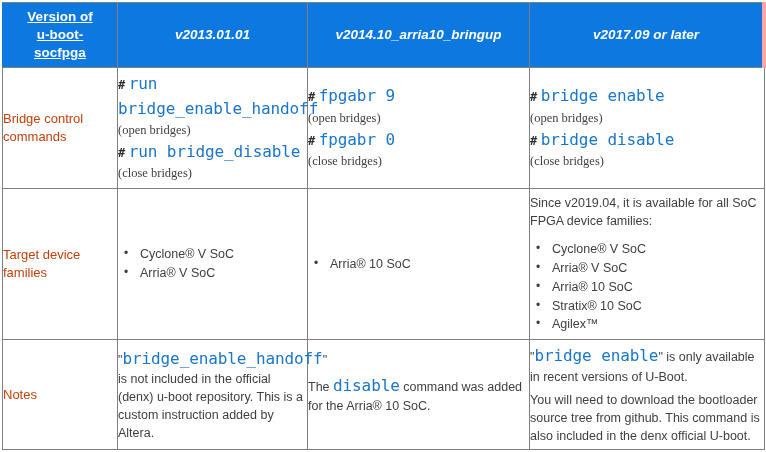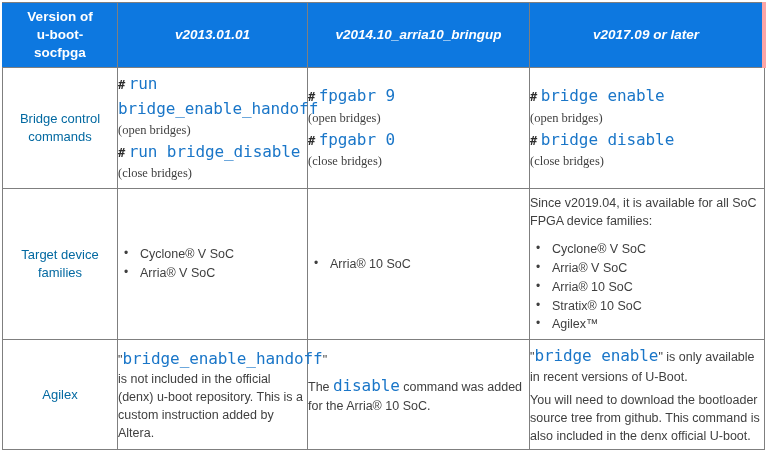--- a/index.html
+++ b/index.html
@@ -55,27 +55,26 @@
     border-color: #0d78e0;
   }
   thead th.hdr-sep {
     border-left: 1px solid #2b2b2b;
     font-style: italic;
   }
   thead th:first-child { border-left: 1px solid #0d78e0; }
   thead tr th { border-bottom: 1px solid #5a5a5a; border-top: 1px solid #0d78e0; }
   thead th:last-child { border-right: 5px solid #fca5a5; }
 
-  .hdr-line { display: block; }
+  .hdr-line { display: block; text-decoration: underline; }
 
   
   td.row-label {
-    text-align: center;
     font-size: 13px;
-    color: #0369a1;
+    color: #c2410c;
     line-height: 1.35;
     padding: 4px 6px;
   }
 
   
   td.body-cell {
     vertical-align: top;
     padding: 9px 11px 8px 11px;
     font-size: 12.5px;
     line-height: 1.52;
@@ -212,21 +211,21 @@
           <li>Cyclone® V SoC</li>
           <li>Arria® V SoC</li>
           <li>Arria® 10 SoC</li>
           <li>Stratix® 10 SoC</li>
           <li>Agilex™</li>
         </ul>
       </td>
     </tr>
 
     <tr>
-      <td class="row-label">Agilex</td>
+      <td class="row-label">Notes</td>
 
       <td class="body-cell">
         <p class="note-para"><span class="punct">"</span><span class="code">bridge_enable_handoff</span><span class="punct">"</span><span> is not included in the official (denx) u-boot repository. This is a custom instruction added by Altera.</span></p>
       </td>
 
       <td class="body-cell">
         <p class="note-para"><span>The </span><span class="code">disable</span><span> command was added for the Arria® 10 SoC.</span></p>
       </td>
 
       <td class="body-cell">

